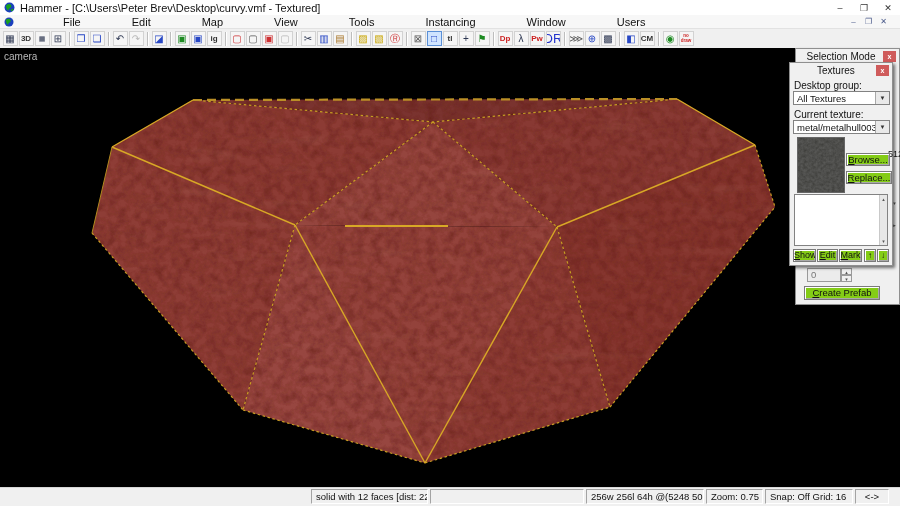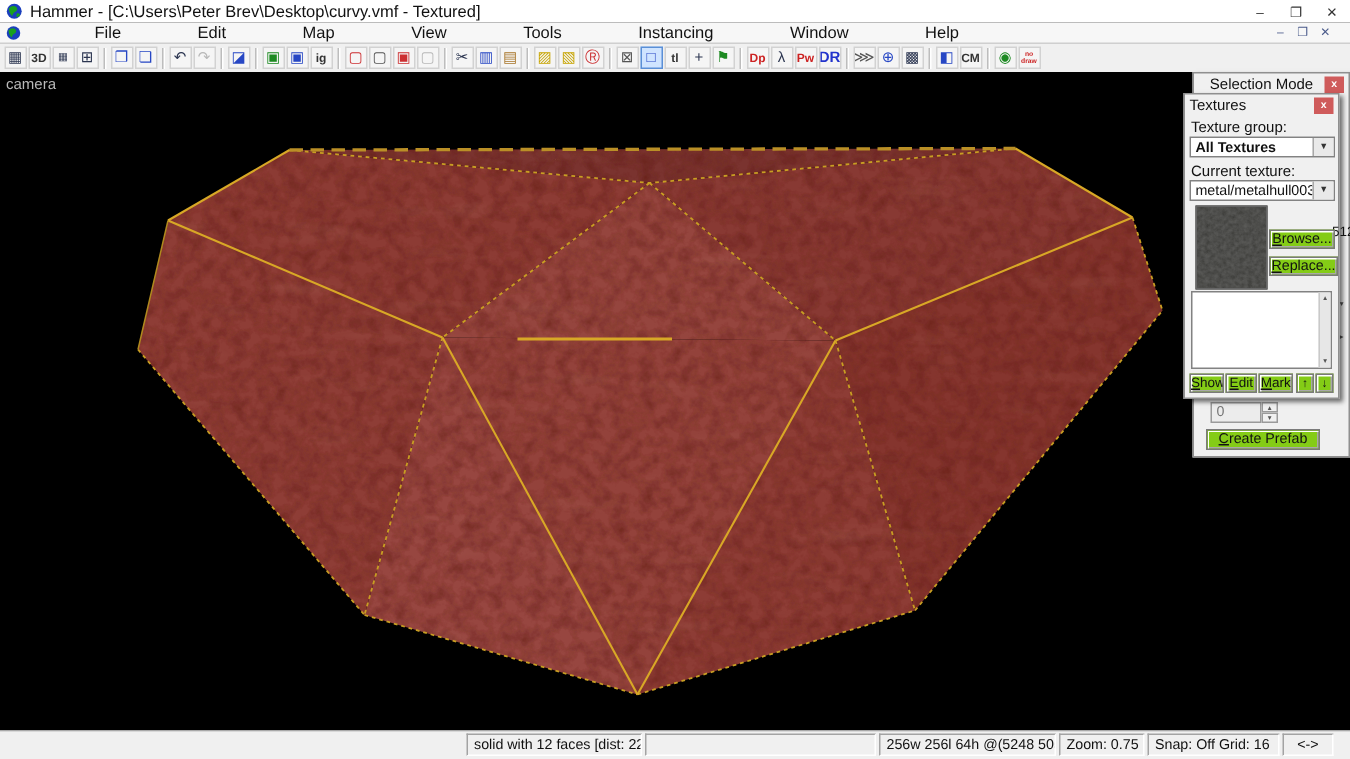--- a/index.html
+++ b/index.html
@@ -25,21 +25,21 @@
            display:flex;align-items:center;padding-left:2px;box-sizing:border-box;}
   .tbtn{width:15px;height:15px;margin:0 0.5px;border:1px solid #d2d2d2;background:#f5f5f5;
         display:flex;align-items:center;justify-content:center;font-size:10px;line-height:10px;
         color:#222;box-sizing:border-box;overflow:hidden;}
   .tsep{width:1px;height:14px;background:#bdbdbd;margin:0 3px;box-shadow:1px 0 0 #fff;}
   .ink{color:#2b3550}.blue{color:#2747c4}.green{color:#1d8a22}.red{color:#cc3032}
   .dark{color:#555}.tan{color:#a8762a}.yellow{color:#c7a400}
   .disabled{color:#b8b8b8 !important}
   .txt{font-size:8px;font-weight:bold;color:#333}
   .redtxt{font-size:8px;font-weight:bold;color:#c22}
-  .bluetxt{font-size:10px;font-weight:bold;color:#23c}
+  .bluetxt{font-size:13px;font-weight:normal;color:#23c}
   .sm{font-size:7px}
   .active{background:#cfe4ff;border-color:#5a8fd6;}
   .nodraw{font-size:4.5px;line-height:4.5px;color:#c22;font-weight:bold;text-align:center;
           white-space:normal;word-break:break-word;}
   
   .viewport{position:absolute;left:0;top:48px;width:900px;height:439px;background:#000;}
   .cam-label{position:absolute;left:4px;top:3px;color:#b9b9b9;font-size:10px;z-index:2;}
   
   .win{position:absolute;background:#f0f0f0;border:1px solid #8f8f8f;
        box-shadow:2px 2px 3px rgba(0,0,0,0.55);box-sizing:border-box;font-size:10px;color:#111;}
@@ -95,21 +95,21 @@
       <circle cx="6" cy="6" r="5.4" fill="#1a3fbd"></circle>
       <path d="M2 4 Q4 1.5 7 2.5 Q9 4 7.5 6 Q5 7 4.5 9.5 Q2.5 8 2 4Z" fill="#18a01e"></path>
     </svg>
     <span class="menu-item">File</span>
     <span class="menu-item">Edit</span>
     <span class="menu-item">Map</span>
     <span class="menu-item">View</span>
     <span class="menu-item">Tools</span>
     <span class="menu-item">Instancing</span>
     <span class="menu-item">Window</span>
-    <span class="menu-item">Help</span>
+    <span class="menu-item">Users</span>
     <span class="mdi-wrap">
       <span class="mdi-ctl">–</span>
       <span class="mdi-ctl">❐</span>
       <span class="mdi-ctl">✕</span>
     </span>
   </div>
 
   <div class="toolbar">
     <span class="tbtn ink">▦</span>
     <span class="tbtn txt">3D</span>
@@ -240,26 +240,26 @@
     <div class="spin" style="left:11px;top:219px;width:34px;height:14px;">0</div>
     <div class="spin-arrows" style="left:45px;top:219px;">
       <div>▴</div>
       <div>▾</div>
     </div>
     <div class="pbtn ul" style="left:8px;top:237px;width:76px;height:14px;line-height:12px;">Create Prefab</div>
   </div>
 
   <div class="win" style="left:789px;top:62px;width:104px;height:204px;z-index:6;">
     <div class="win-title">
-      <span style="flex:1;font-size:10px;">Textures</span>
+      <span style="flex:1;font-size:10px;margin-left:24px;">Textures</span>
       <span class="xbtn">x</span>
     </div>
 
-    <span class="lbl" style="left:4px;top:17px;">Texture group:</span>
-    <div class="dd" style="left:3px;top:28px;width:97px;font-weight:bold;">
+    <span class="lbl" style="left:4px;top:17px;">Desktop group:</span>
+    <div class="dd" style="left:3px;top:28px;width:97px;">
       <span class="ddv">All Textures</span>
       <span class="dda">▼</span>
     </div>
 
     <span class="lbl" style="left:4px;top:46px;">Current texture:</span>
     <div class="dd" style="left:3px;top:57px;width:97px;">
       <span class="ddv">metal/metalhull003a</span>
       <span class="dda">▼</span>
     </div>
 

